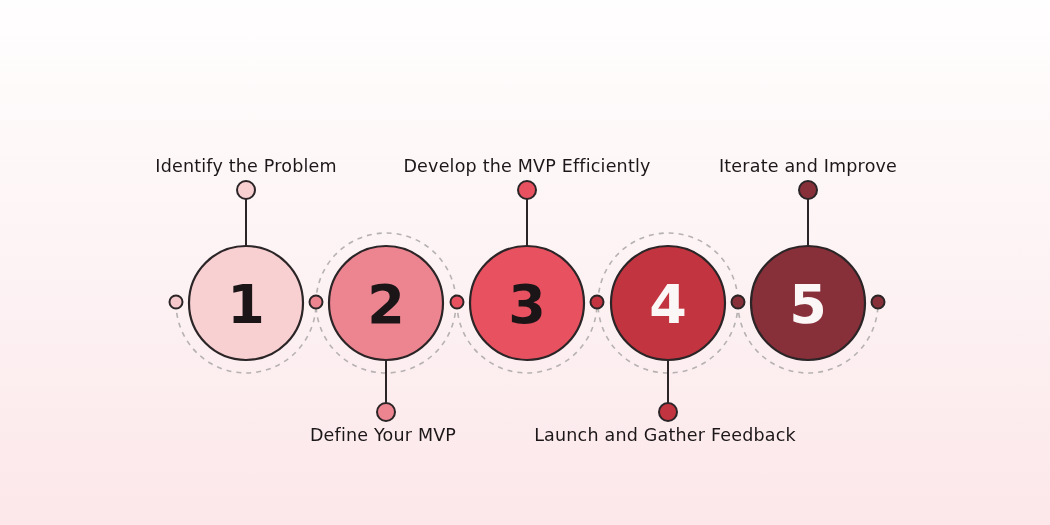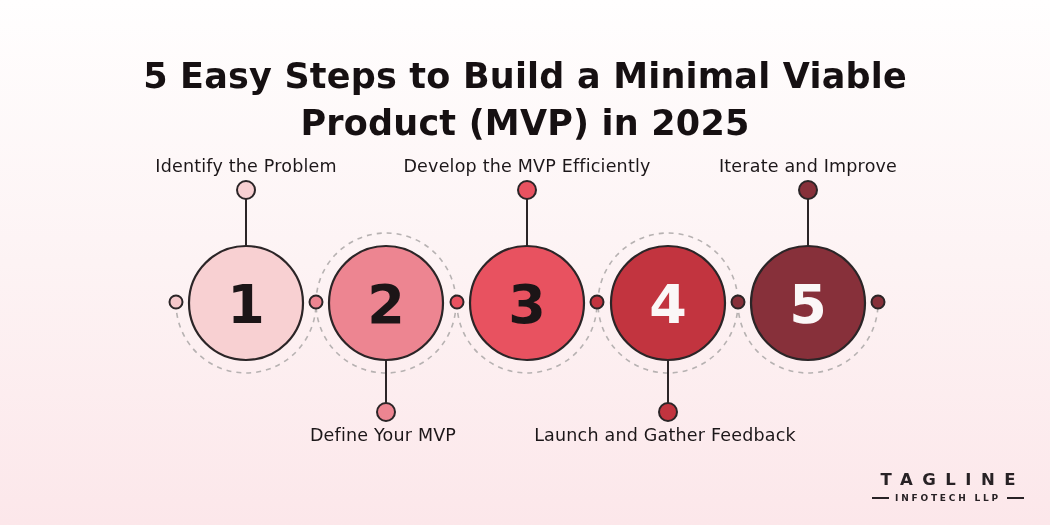--- a/index.html
+++ b/index.html
@@ -47,24 +47,20 @@
     gap:6px;margin-top:4px;
     font-size:9px;font-weight:bold;letter-spacing:2.8px;
   }
   .logo-rule{width:17px;height:2px;background:#282225;flex:none;}
 </style>
 </head>
 <body>
 
 <div class="canvas">
 
-  <h1 class="title">
-    <span>5 Easy Steps to Build a Minimal Viable</span>
-    <span>Product (MVP) in 2025</span>
-  </h1>
 
   <svg class="band-svg" width="1050" height="525" viewBox="0 0 1050 525">
 
     <path class="dashed" d="M176 303 A70 70 0 0 0 316 303"></path>
     <circle class="dashed" cx="386" cy="303" r="70"></circle>
     <path class="dashed" d="M457 303 A70 70 0 0 0 597 303"></path>
     <circle class="dashed" cx="668" cy="303" r="70"></circle>
     <path class="dashed" d="M738 303 A70 70 0 0 0 878 303"></path>
 
     <line class="stem" x1="246" y1="199" x2="246" y2="247"></line>
@@ -99,22 +95,14 @@
     <circle class="pin" cx="738" cy="302" r="6.5" fill="#87303A"></circle>
     <circle class="pin" cx="878" cy="302" r="6.5" fill="#87303A"></circle>
   </svg>
 
   <div class="step-label above" style="left:246px;text-align:center;">Identify the Problem</div>
   <div class="step-label above" style="left:527px;">Develop the MVP Efficiently</div>
   <div class="step-label below" style="left:383px;">Define Your MVP</div>
   <div class="step-label above" style="left:808px;">Iterate and Improve</div>
   <div class="step-label below" style="left:665px;">Launch and Gather Feedback</div>
 
-  <div class="logo">
-    <div class="logo-name">TAGLINE</div>
-    <div class="logo-sub">
-      <span class="logo-rule"></span>
-      <span>INFOTECH LLP</span>
-      <span class="logo-rule"></span>
-    </div>
-  </div>
 
 </div>
 
 </body></html>

